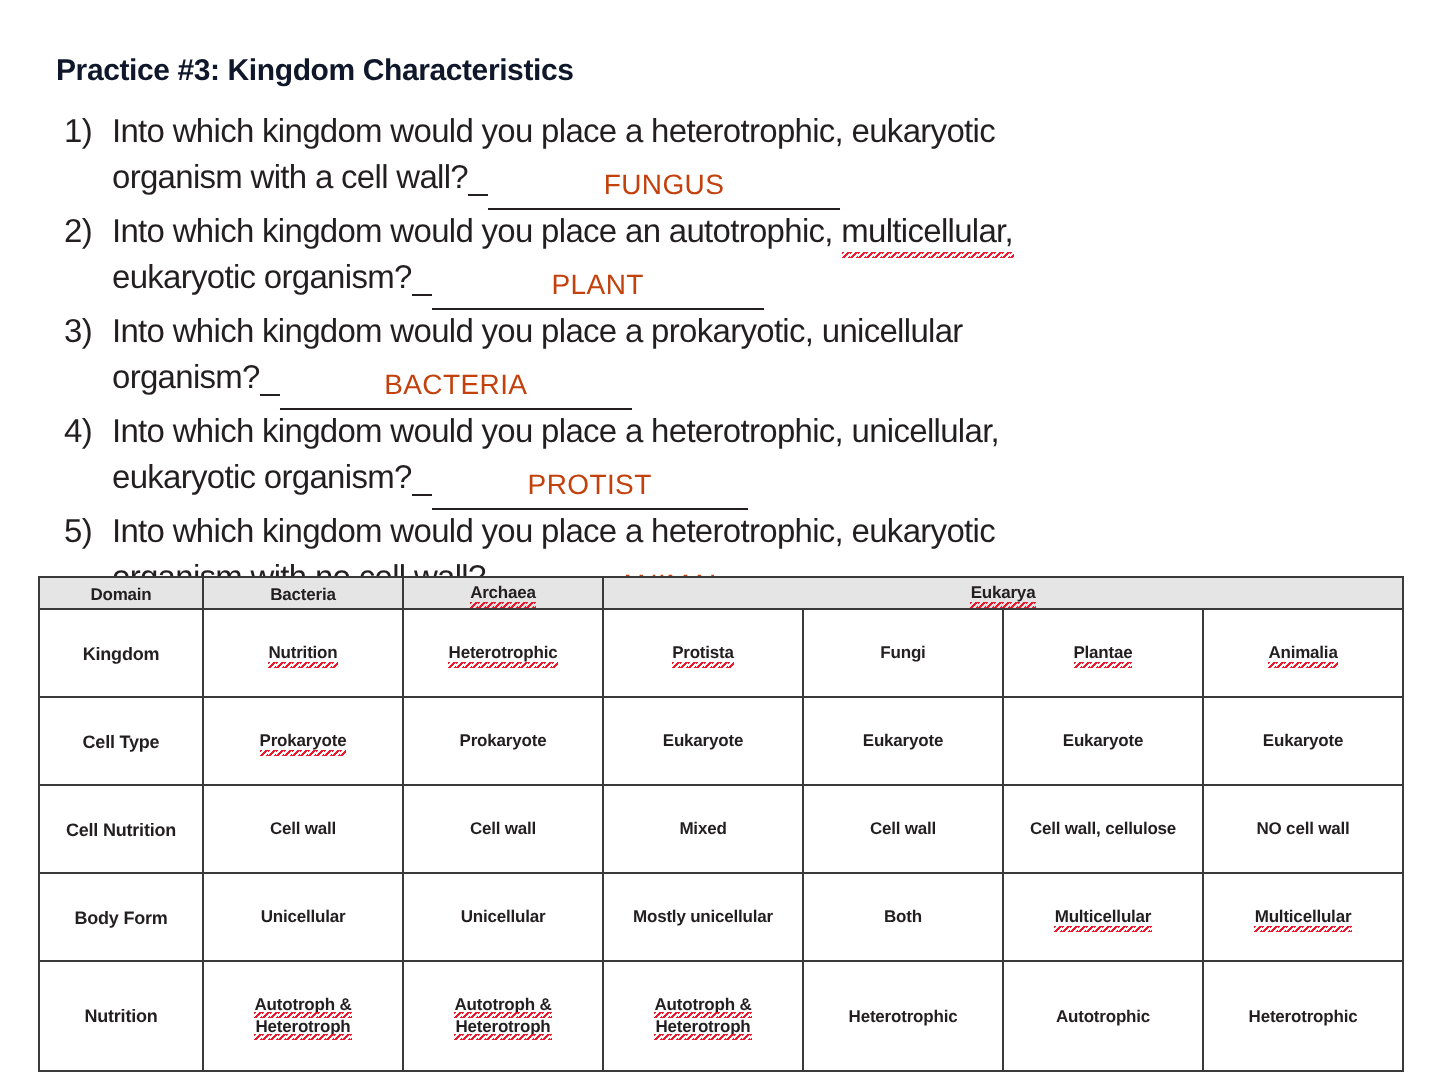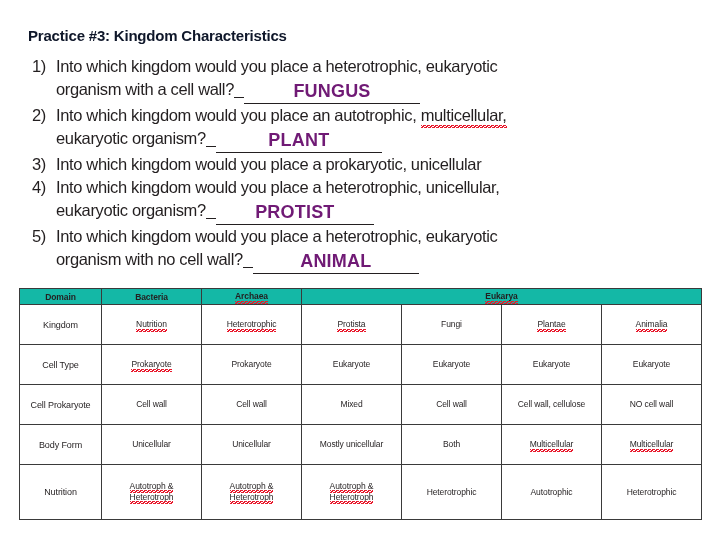--- a/index.html
+++ b/index.html
@@ -76,23 +76,23 @@
     background-size: 4px 3px;
   }
 
   
   .answer-blank {
     display: inline-block;
     position: relative;
     vertical-align: baseline;
     border-bottom: 1.4px solid #231f20;
     text-align: center;
-    color: #701a75;
-    font-weight: bold;
-    font-size: 18px;
+    color: #c2410c;
+    font-weight: normal;
+    font-size: 14px;
     letter-spacing: 0.2px;
     padding: 0 4px 1px 4px;
     line-height: 19px;
   }
   .answer-blank.w-long  { width: 168px; }
   .answer-blank.w-mid   { width: 158px; }
   .answer-blank.w-short { width: 150px; }
   .blank-lead {
     display: inline-block;
     border-bottom: 1.4px solid #231f20;
@@ -111,26 +111,26 @@
     width: 682px;
     border-collapse: collapse;
     table-layout: fixed;
     font-size: 8.5px;
     color: #231f20;
   }
   #kingdom-table td, #kingdom-table th {
     border: 1px solid #3a3a3a;
     text-align: center;
     vertical-align: middle;
-    padding: 2px 2px;
-    font-weight: normal;
+    padding: 16px 2px;
+    font-weight: bold;
     letter-spacing: -0.1px;
   }
   #kingdom-table thead th {
-    background: #14b8a6;
+    background: #e5e5e5;
     height: 13px;
     font-weight: bold;
     font-size: 8.5px;
     padding: 1px 2px;
     border-bottom: 1px solid #3a3a3a;
   }
   .row-label {
     font-weight: bold;
     font-size: 9px;
   }
@@ -187,20 +187,23 @@
     </span>
     <span class="q-line">
       <span class="q-indent"></span><span class="q-text">eukaryotic organism?</span><span class="blank-lead lead-10"></span><span class="answer-blank w-mid"><span class="answer-text">PLANT</span></span>
     </span>
   </div>
 
   <div class="question-row">
     <span class="q-line">
       <span class="q-number">3)</span><span class="q-text">Into which kingdom would you place a prokaryotic, unicellular</span>
     </span>
+    <span class="q-line">
+      <span class="q-indent"></span><span class="q-text">organism?</span><span class="blank-lead lead-10"></span><span class="answer-blank w-long"><span class="answer-text">BACTERIA</span></span>
+    </span>
   </div>
 
   <div class="question-row">
     <span class="q-line">
       <span class="q-number">4)</span><span class="q-text">Into which kingdom would you place a heterotrophic, unicellular,</span>
     </span>
     <span class="q-line">
       <span class="q-indent"></span><span class="q-text">eukaryotic organism?</span><span class="blank-lead lead-10"></span><span class="answer-blank w-short"><span class="answer-text">PROTIST</span></span>
     </span>
   </div>
@@ -250,21 +253,21 @@
       <td class="row-label">Cell Type</td>
       <td><span class="cellbox sp">Prokaryote</span></td>
       <td><span class="cellbox">Prokaryote</span></td>
       <td><span class="cellbox">Eukaryote</span></td>
       <td><span class="cellbox">Eukaryote</span></td>
       <td><span class="cellbox">Eukaryote</span></td>
       <td><span class="cellbox">Eukaryote</span></td>
     </tr>
 
     <tr>
-      <td class="row-label">Cell Prokaryote</td>
+      <td class="row-label">Cell Nutrition</td>
       <td><span class="cellbox">Cell wall</span></td>
       <td><span class="cellbox">Cell wall</span></td>
       <td><span class="cellbox">Mixed</span></td>
       <td><span class="cellbox">Cell wall</span></td>
       <td><span class="cellbox">Cell wall, cellulose</span></td>
       <td><span class="cellbox">NO cell wall</span></td>
     </tr>
 
     <tr>
       <td class="row-label">Body Form</td>

